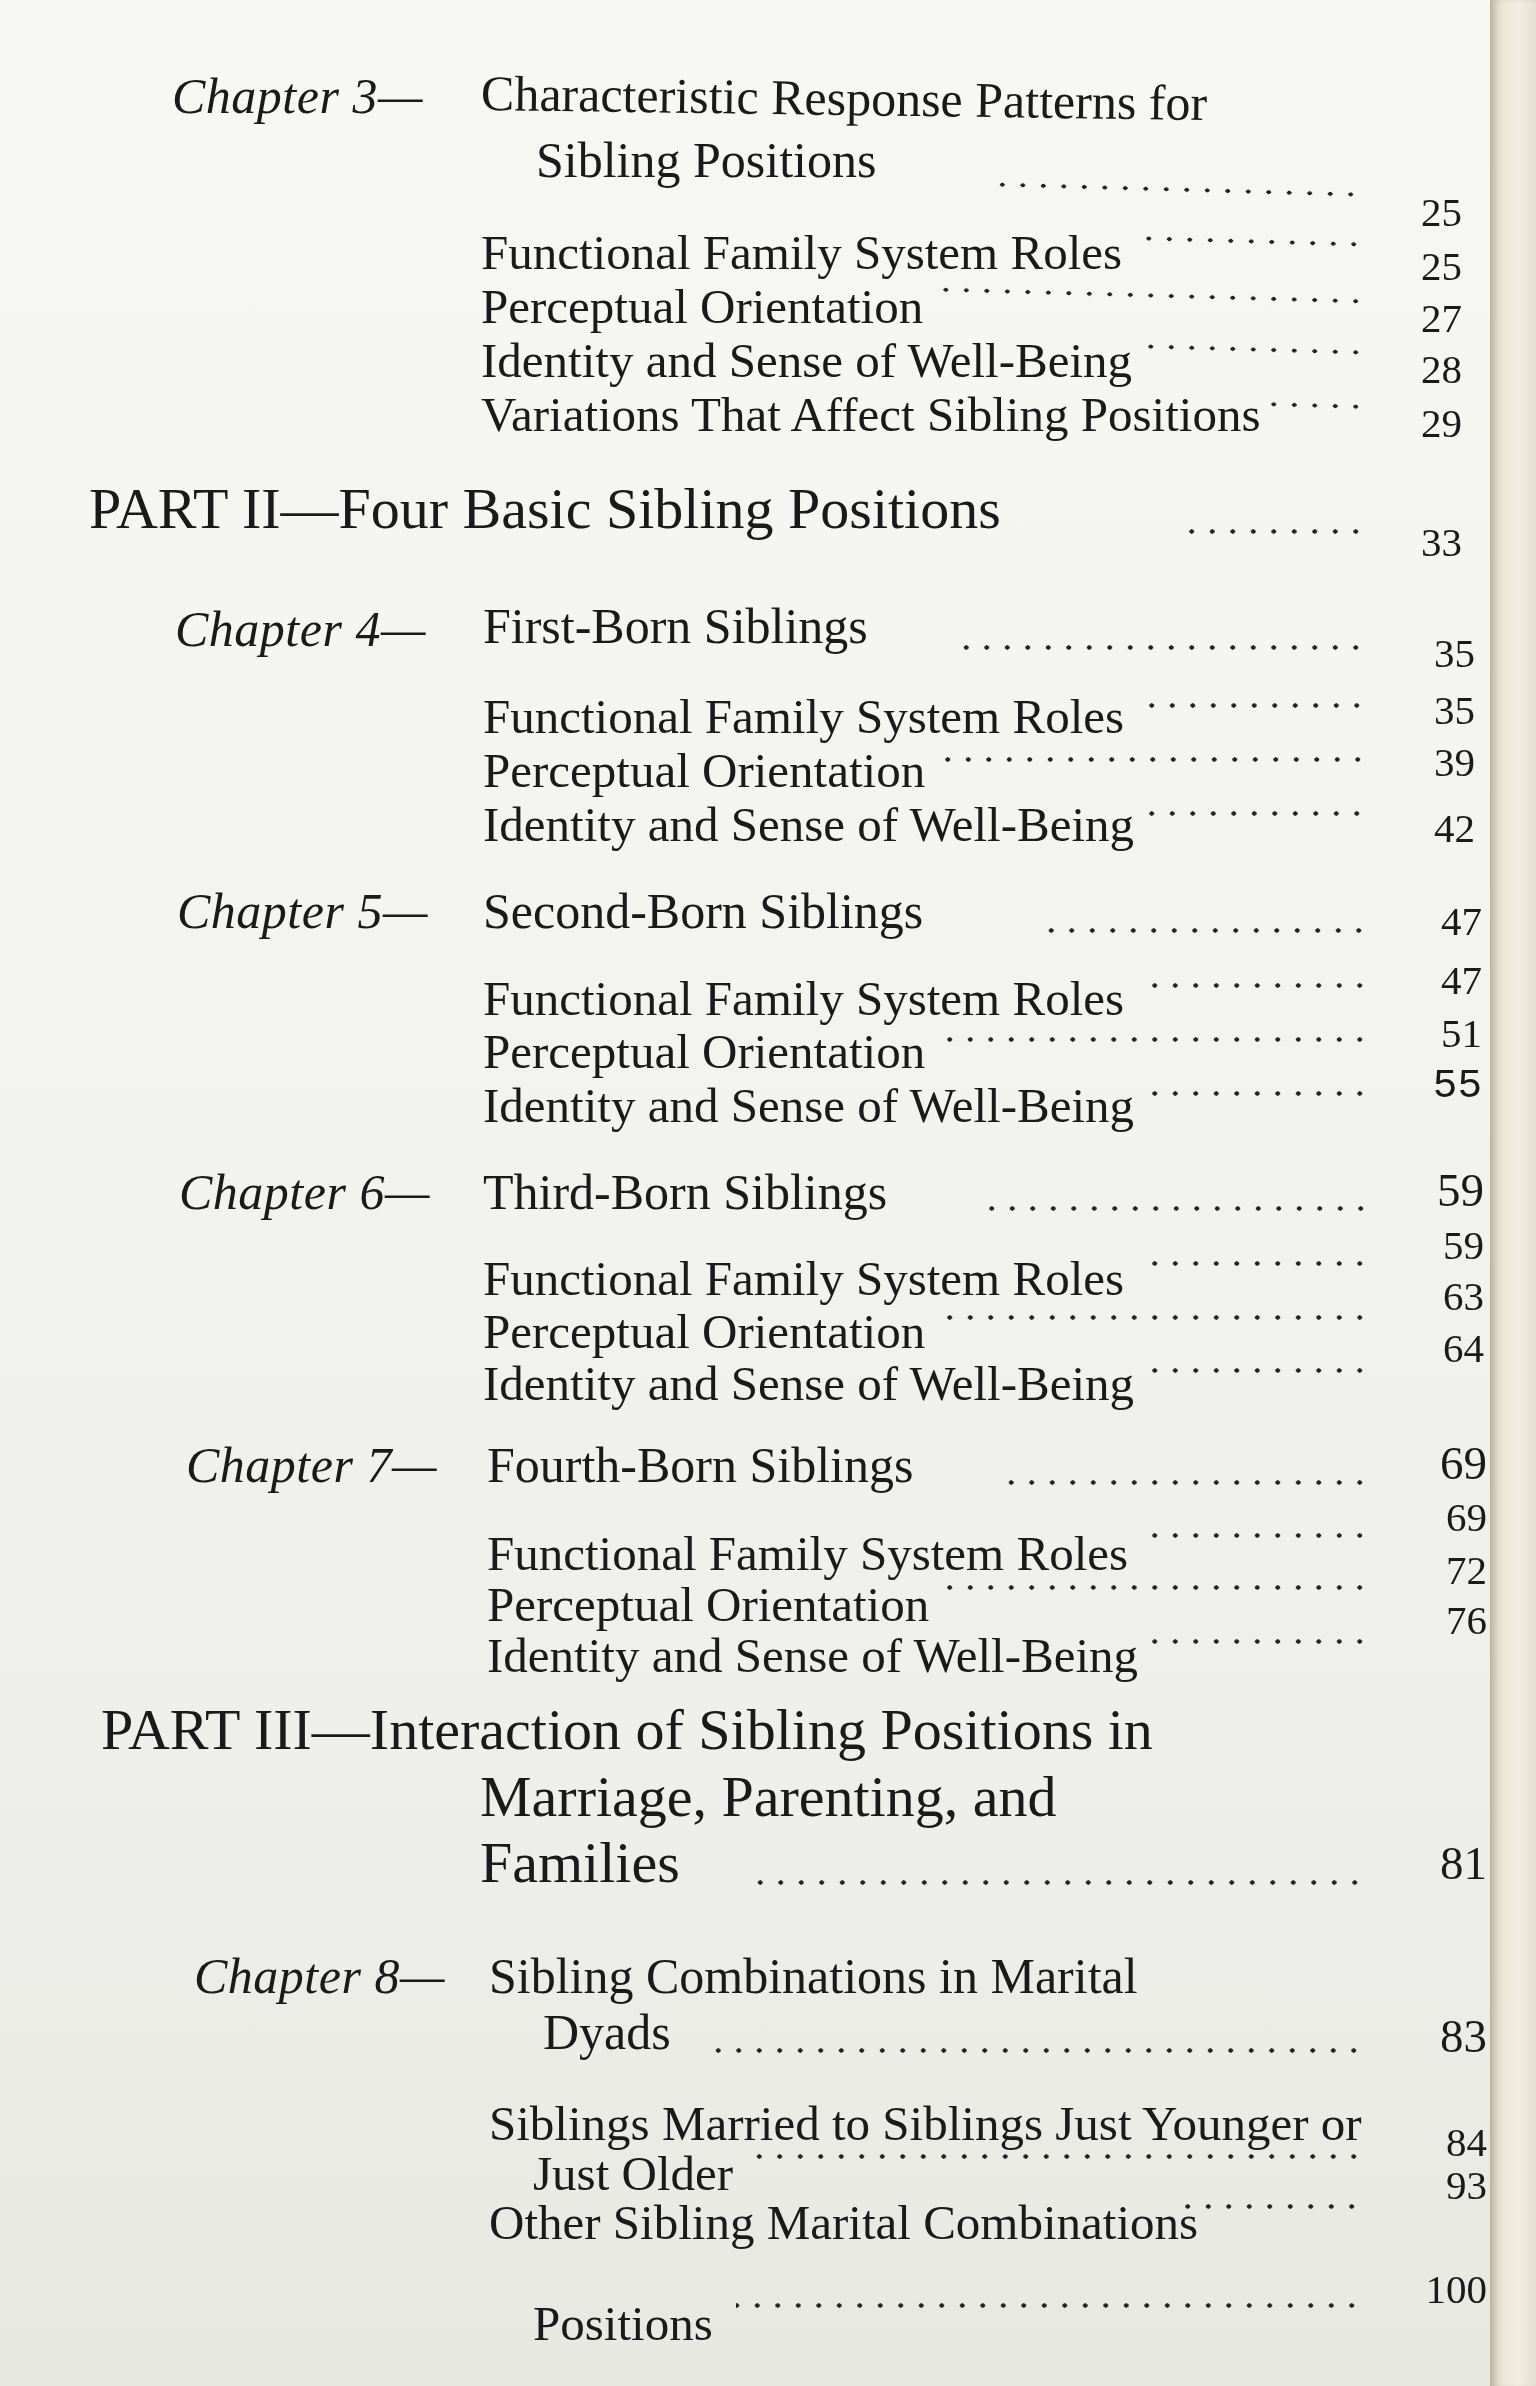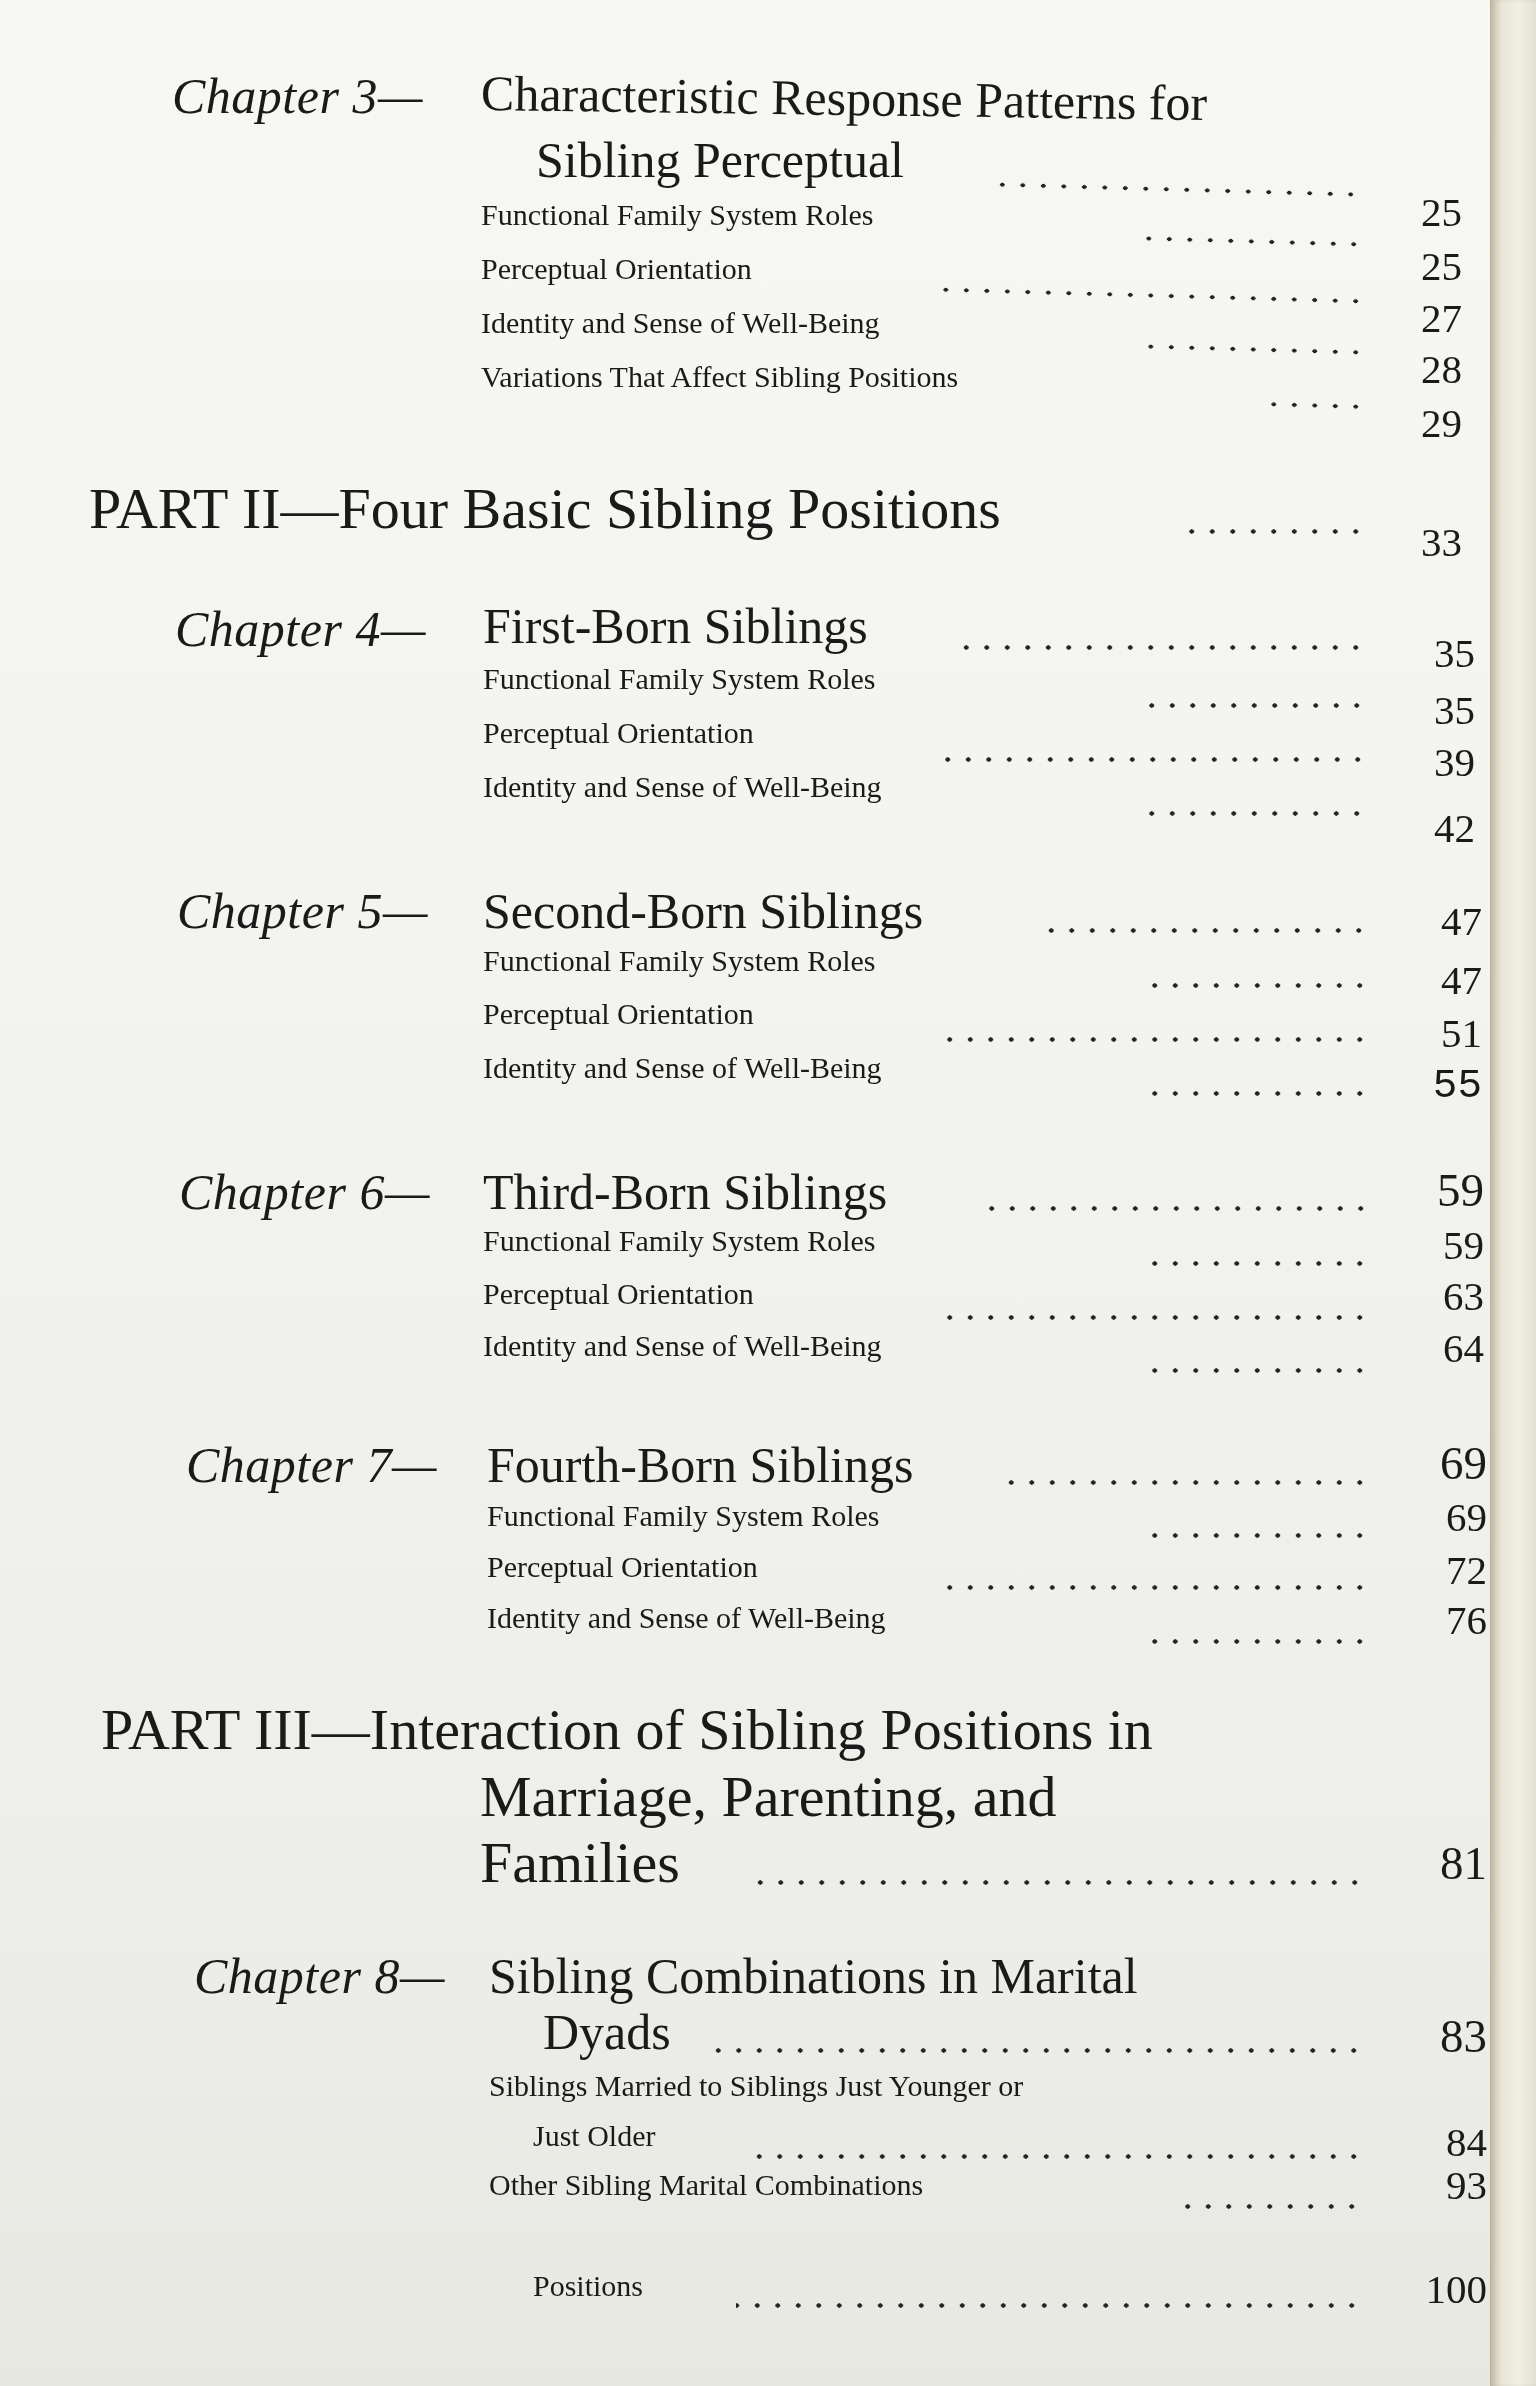--- a/index.html
+++ b/index.html
@@ -38,21 +38,22 @@
     }
     .chapter-label {
       font-style: italic;
       font-size: 50px;
       letter-spacing: 0.5px;
     }
     .chapter-title {
       font-size: 50px;
     }
     .section-title {
-      font-size: 30px;
+      font-size: 49px;
+      margin-top: 28px;
     }
     .part-title {
       font-size: 58px;
     }
     .leader {
       position: absolute;
       height: 9.3px;
       background-image: radial-gradient(circle, #222 2.1px, transparent 2.4px);
       background-size: 20.5px 9.3px;
       background-repeat: repeat-x;
@@ -68,21 +69,21 @@
       font-size: 47px;
     }
   </style>
 </head>
 <body>
 
 <div class="page">
 
   <div class="line chapter-label" style="left:172px; top:71px;">Chapter 3—</div>
   <div class="line chapter-title" style="left:481px; top:73px; transform:rotate(0.8deg);">Characteristic Response Patterns for</div>
-  <div class="line chapter-title" style="left:536px; top:135px;">Sibling Perceptual</div>
+  <div class="line chapter-title" style="left:536px; top:135px;">Sibling Positions</div>
   <div class="leader" style="left:988px; width:373px; top:185px; transform:rotate(1.6deg);"></div>
   <div class="pagenum" style="left:1369px; top:188px;">25</div>
 
   <div class="line section-title" style="left:481px; top:200px;">Functional Family System Roles</div>
   <div class="leader" style="left:1145px; width:219px; top:237px; transform:rotate(1.6deg);"></div>
   <div class="pagenum" style="left:1369px; top:242px;">25</div>
 
   <div class="line section-title" style="left:481px; top:254px;">Perceptual Orientation</div>
   <div class="leader" style="left:937px; width:429px; top:291px; transform:rotate(1.6deg);"></div>
   <div class="pagenum" style="left:1369px; top:294px;">27</div>

